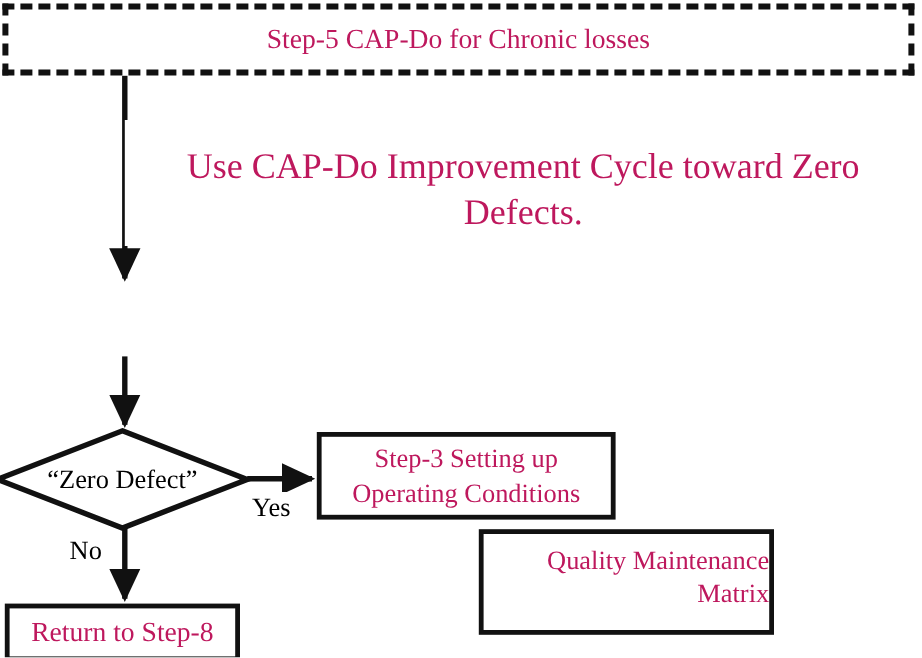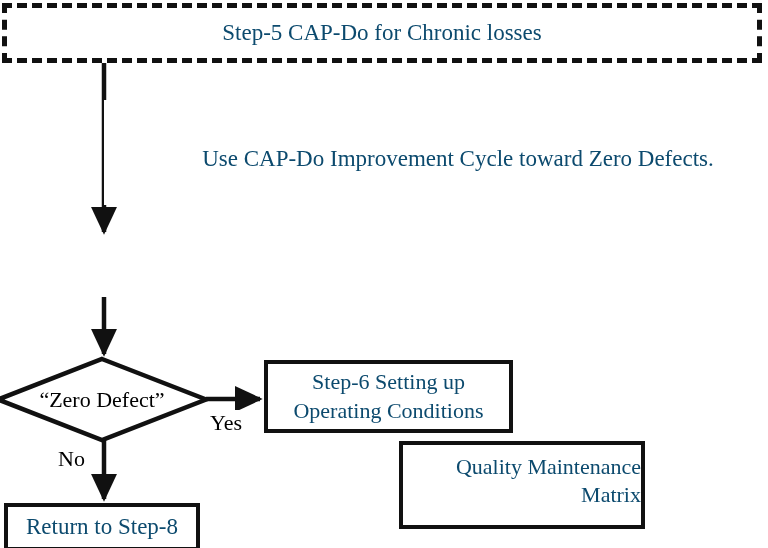--- a/index.html
+++ b/index.html
@@ -20,21 +20,21 @@
   }
   .node {
     position: absolute;
     box-sizing: border-box;
     display: flex;
     flex-direction: column;
     align-items: center;
     justify-content: center;
     text-align: center;
     background: #ffffff;
-    color: #0c4a6e;
+    color: #be185d;
     line-height: 1.28;
   }
   
   .box-dotted {
     border: 5px dashed #111111;
   }
   
   .box-solid {
     border: 4px solid #111111;
   }
@@ -43,22 +43,22 @@
     top: 3px;
     width: 760px;
     height: 60px;
     font-size: 23px;
   }
   #node-note {
     left: 104px;
     top: 100px;
     width: 664px;
     height: 105px;
-    font-size: 23px;
-    align-items: flex-end;
+    font-size: 30px;
+    align-items: center;
     justify-content: space-around;
     border: none;
   }
   #node-note .note-line {
     width: 620px;
     text-align: center;
     display: block;
   }
   #node-note .note-line-1 { margin-top: 12px; }
   #node-note .note-line-2 { margin-top: 14px; }
@@ -184,21 +184,21 @@
     <svg width="212" height="85" viewBox="0 0 212 85" aria-hidden="true">
       <polygon points="106,2 210,42.5 106,83 2,42.5" fill="#ffffff" stroke="#111111" stroke-width="4.5" stroke-linejoin="miter"></polygon>
     </svg>
     <div class="diamond-label">“Zero Defect”</div>
   </div>
 
   <div class="edge-label" id="label-yes">Yes</div>
   <div class="edge-label" id="label-no">No</div>
 
   <div class="node box-solid" id="node-step7">
-    <span class="line">Step-6 Setting up</span>
+    <span class="line">Step-3 Setting up</span>
     <span class="line">Operating Conditions</span>
   </div>
 
   <div class="node box-solid" id="node-qmm">
     <span class="line qmm-line-1">Quality Maintenance</span>
     <span class="line qmm-line-2">Matrix</span>
   </div>
 
   <div class="node box-solid" id="node-return">
     <span>Return to Step-8</span>

